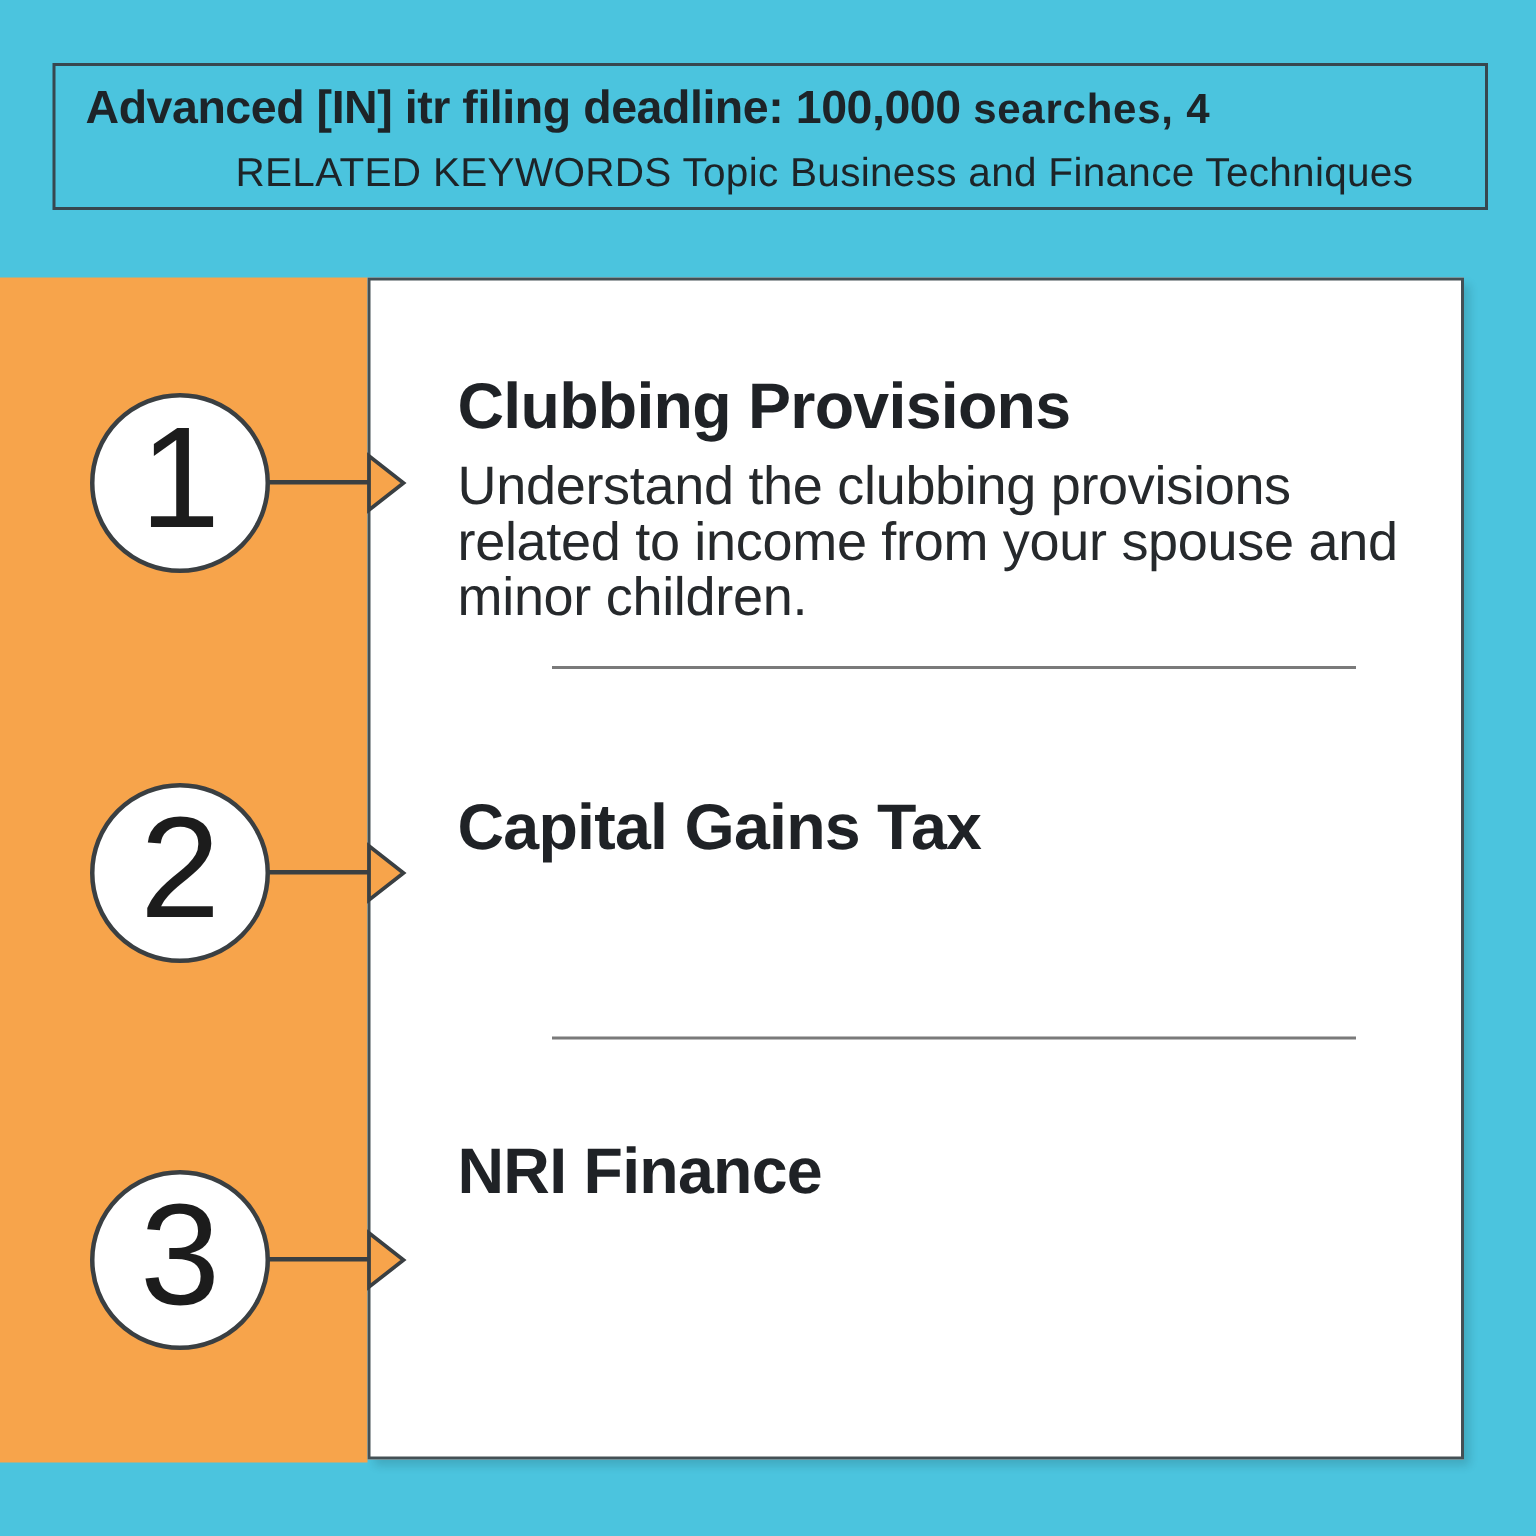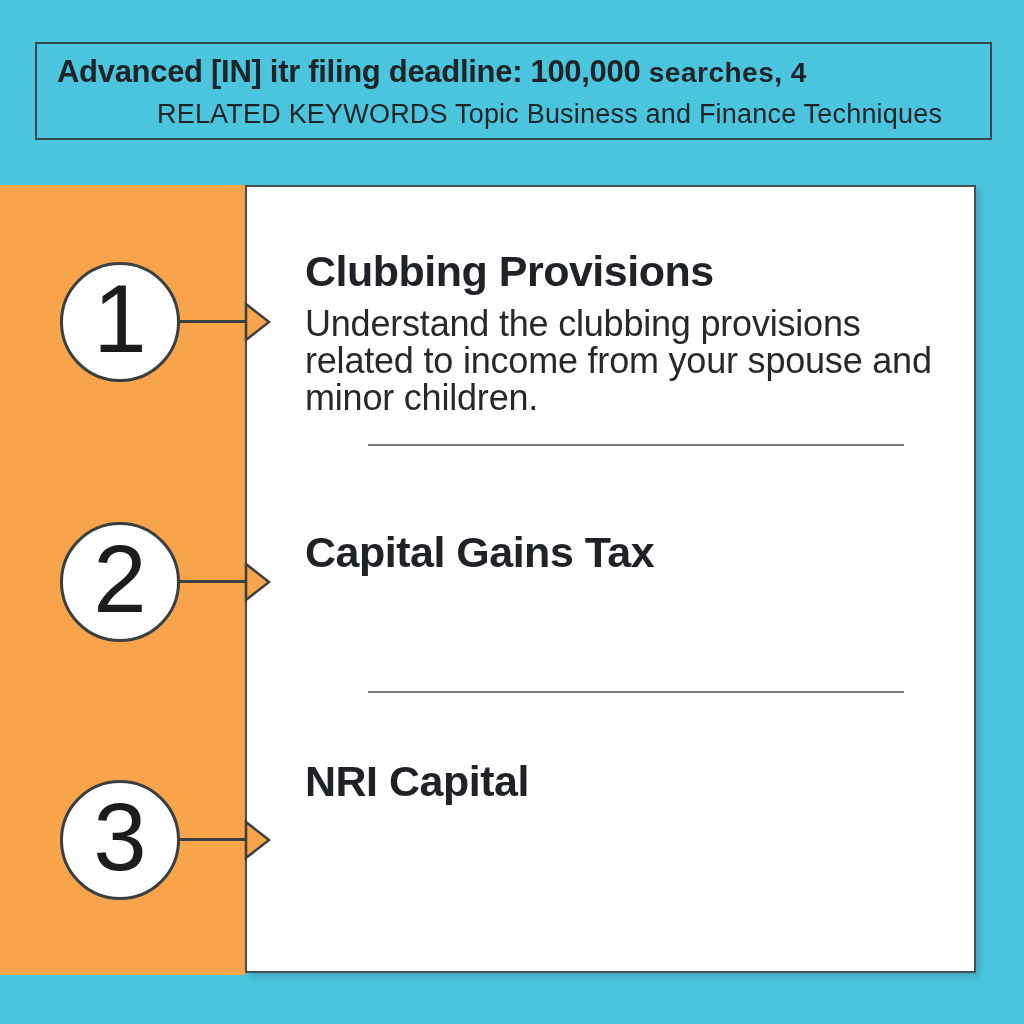--- a/index.html
+++ b/index.html
@@ -138,16 +138,16 @@
   <div class="divider divider-2"></div>
 
   <div class="step-circle circle-3">
     <span>3</span>
   </div>
   <div class="connector conn-3"></div>
   <svg class="arrowhead arrow-3" viewBox="0 0 28 42">
     <polygon points="2,3 25,21 2,39"></polygon>
   </svg>
   <div class="step-content content-3">
-    <div class="step-title">NRI Capital</div>
+    <div class="step-title">NRI Finance</div>
   </div>
 
 </div>
 
 </body></html>

